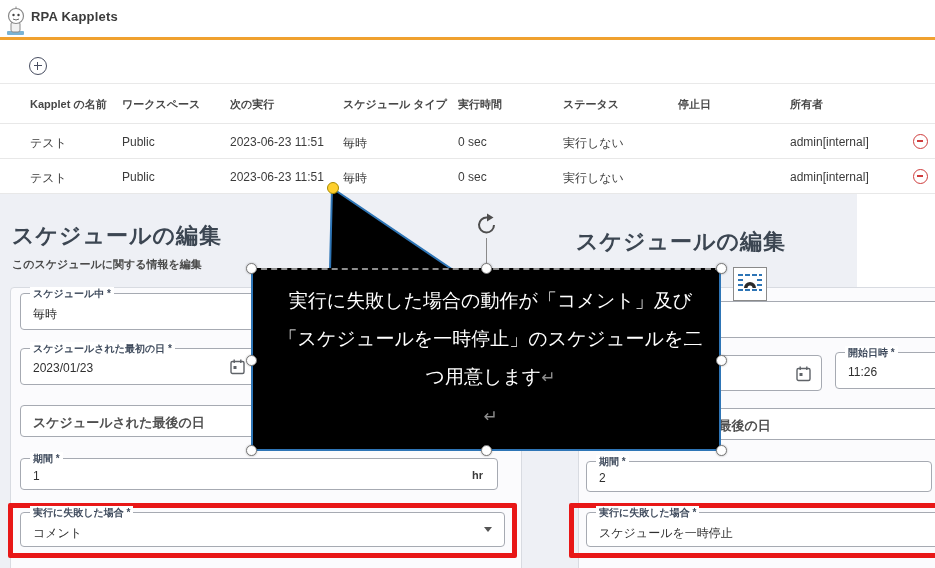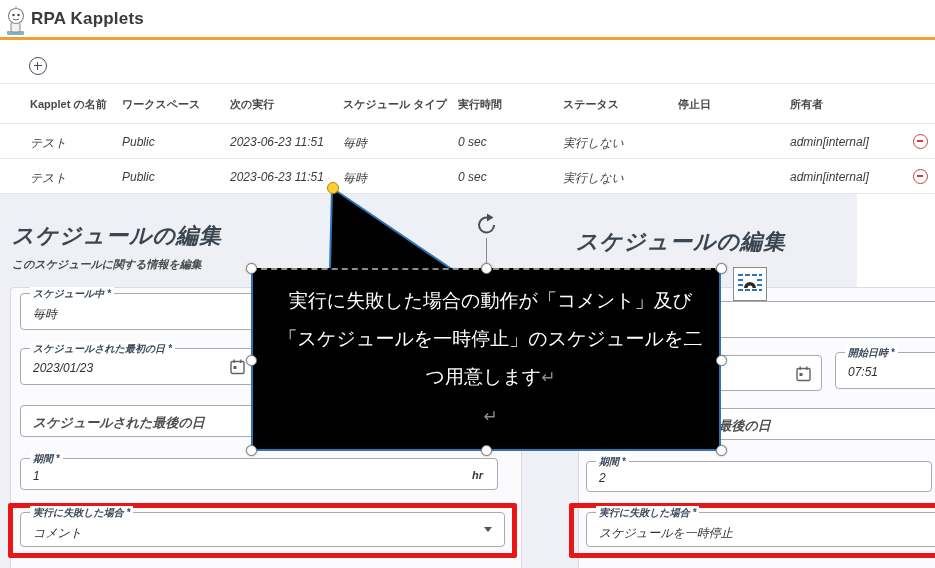--- a/index.html
+++ b/index.html
@@ -1,42 +1,42 @@
 <!DOCTYPE html>
 <html><head>
 <meta charset="utf-8">
 <style>
   * { margin:0; padding:0; box-sizing:border-box; }
   html,body { font-family:"Liberation Sans","DejaVu Sans",sans-serif; }
   #stage { position:relative; width:935px; height:568px; background:#ffffff; overflow:hidden; }
 
   
   .app-header { position:absolute; left:0; top:0; width:935px; height:40px; background:#fff; border-bottom:3px solid #f0a12f; }
-  .app-title { position:absolute; left:31px; top:9px; font-size:17px; font-weight:600; color:#3b3b3b; letter-spacing:0.2px; }
+  .app-title { position:absolute; left:31px; top:9px; font-size:13px; font-weight:600; color:#3b3b3b; letter-spacing:0.2px; }
   .logo { position:absolute; left:3px; top:6px; }
 
   
   .toolbar { position:absolute; left:0; top:43px; width:935px; height:41px; background:#fff; border-bottom:1px solid #e9e9e9; }
   .add-btn { position:absolute; left:29px; top:14px; width:18px; height:18px; border:1.6px solid #474d60; border-radius:50%; cursor:pointer; }
   .add-btn::before, .add-btn::after { content:""; position:absolute; background:#474d60; }
   .add-btn::before { left:3.5px; top:6.7px; width:8px; height:1.6px; }
   .add-btn::after { left:6.7px; top:3.5px; width:1.6px; height:8px; }
 
   
   .tbl { position:absolute; left:0; top:84px; width:935px; }
   .tbl-head { position:absolute; left:0; top:0; width:935px; height:40px; border-bottom:1px solid #e8e8e8; }
-  .tbl-row { position:absolute; left:0; width:935px; height:35px; border-bottom:1px solid #e8e8e8; background:#fff;font-style:italic; }
+  .tbl-row { position:absolute; left:0; width:935px; height:35px; border-bottom:1px solid #e8e8e8; background:#fff; }
   .th { position:absolute; top:13px; font-size:11px; font-weight:bold; color:#474747; white-space:nowrap; }
   .td { position:absolute; top:11px; font-size:12px; color:#3b3b3b; white-space:nowrap; }
   .c0{left:30px} .c1{left:122px} .c2{left:230px} .c3{left:343px} .c4{left:458px} .c5{left:563px} .c6{left:678px} .c7{left:790px}
   .remove-btn { position:absolute; left:913px; top:10px; width:15px; height:15px; border:1.6px solid #cf3d3d; border-radius:50%; cursor:pointer; }
   .remove-btn::before { content:""; position:absolute; left:2.7px; top:5.2px; width:6.5px; height:1.6px; background:#cf3d3d; }
 
   
-  .lower { position:absolute; left:0; top:194px; width:857px; height:374px; background:#eef0f5;font-style:italic; }
+  .lower { position:absolute; left:0; top:194px; width:857px; height:374px; background:#eef0f5; }
   .panel-title { position:absolute; font-size:22px; font-weight:bold; color:#3c4652; letter-spacing:1px; white-space:nowrap; }
   .panel-sub { position:absolute; font-size:11px; font-weight:bold; color:#4a4a4a; white-space:nowrap; }
   .card { position:absolute; background:#fbfbfd; border:1px solid #d8dbe1; border-radius:4px; }
 
   .fld { position:absolute; background:#fff; border:1px solid #a6aab2; border-radius:4px; }
   .fld-label { position:absolute; top:-7px; left:9px; background:#fff; padding:0 3px; font-size:10px; font-weight:bold; color:#3e4a5c; line-height:13px; white-space:nowrap;text-align:center; }
   .fld-value { position:absolute; left:12px; top:12px; font-size:12px; color:#2f2f2f; white-space:nowrap; }
   .fld-placeholder { position:absolute; left:12px; top:8px; font-size:13px; font-weight:600; color:#4f4f4f; white-space:nowrap; }
   .fld-suffix { position:absolute; right:14px; top:12px; font-size:11px; font-weight:bold; color:#3b3b3b; }
   .cal-icon { position:absolute; cursor:pointer; }
@@ -163,21 +163,21 @@
       <svg class="cal-icon" style="right:10px; top:10px;" width="15" height="16" viewBox="0 0 15 16">
         <rect x="1" y="2.5" width="13" height="12" rx="1.5" fill="none" stroke="#5f6368" stroke-width="1.4"></rect>
         <line x1="4.2" y1="0.5" x2="4.2" y2="4" stroke="#5f6368" stroke-width="1.4"></line>
         <line x1="10.8" y1="0.5" x2="10.8" y2="4" stroke="#5f6368" stroke-width="1.4"></line>
         <rect x="3.5" y="7" width="3" height="3" fill="#5f6368"></rect>
       </svg>
     </div>
 
     <div class="fld" style="left:835px; top:158px; width:150px; height:37px;">
       <div class="fld-label">開始日時 *</div>
-      <div class="fld-value">07:51</div>
+      <div class="fld-value">11:26</div>
     </div>
 
     <div class="fld" style="left:586px; top:214px; width:480px; height:32px;">
       <div class="fld-placeholder">スケジュールされた最後の日</div>
     </div>
 
     <div class="fld" style="left:586px; top:267px; width:346px; height:31px;">
       <div class="fld-label">期間 *</div>
       <div class="fld-value" style="top:9px;">2</div>
     </div>

